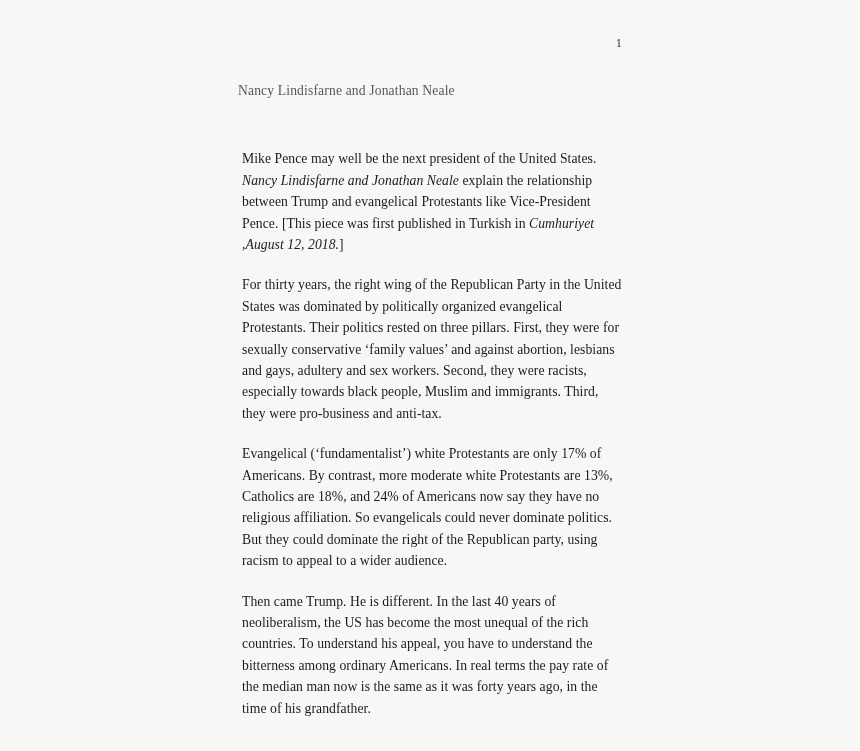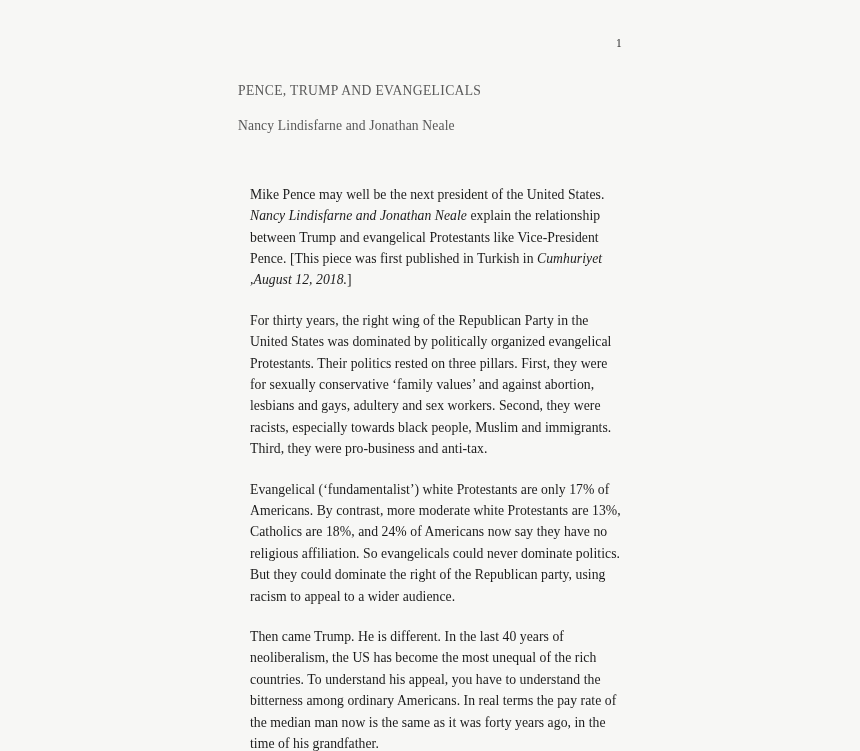--- a/index.html
+++ b/index.html
@@ -68,21 +68,21 @@
   }
 
   .body-block {
     margin-top: 48px;
   }
 
   p.para {
     font-size: 13.7px;
     color: #1b1b1b;
     line-height: 21.4px;
-    margin: 0 0 19px 12px;
+    margin: 0 0 19px 4px;
     text-align: left;
     letter-spacing: 0.05px;
   }
 
   p.para:last-child {
     margin-bottom: 0;
   }
 
   .it {
     font-style: italic;
@@ -90,21 +90,20 @@
 </style>
 </head>
 <body>
 
 <div class="page">
 
   <div class="page-number">1</div>
 
   <div class="content">
 
-    <h1 class="doc-title">PENCE, TRUMP AND EVANGELICALS</h1>
 
     <div class="doc-authors">Nancy Lindisfarne and Jonathan Neale</div>
 
 
     <div class="body-block" id="body-block">
         <p class="para"><span>Mike Pence may well be the next president of the United States. </span><span class="it">Nancy Lindisfarne and Jonathan Neale</span><span> explain the relationship between Trump and evangelical Protestants like Vice-President Pence.  [This piece was first published in Turkish in </span><span class="it">Cumhuriyet ,August 12, 2018.</span><span>]</span></p>
         <p class="para"><span>For thirty years, the right wing of the Republican Party in the United States was dominated by politically organized evangelical Protestants. Their politics rested on three pillars. First, they were for sexually conservative ‘family values’ and against abortion, lesbians and gays, adultery and sex workers. Second, they were racists, especially towards black people, Muslim and immigrants. Third, they were pro-business and anti-tax.</span></p>
         <p class="para"><span>Evangelical (‘fundamentalist’) white Protestants are only 17% of Americans. By contrast, more moderate white Protestants are 13%, Catholics are 18%, and 24% of Americans now say they have no religious affiliation. So evangelicals could never dominate politics. But they could dominate the right of the Republican party, using racism to appeal to a wider audience.</span></p>
         <p class="para"><span>Then came Trump. He is different. In the last 40 years of neoliberalism, the US has become the most unequal of the rich countries. To understand his appeal, you have to understand the bitterness among ordinary Americans. In real terms the pay rate of the median man now is the same as it was forty years ago, in the time of his grandfather.</span></p>
       </div>

